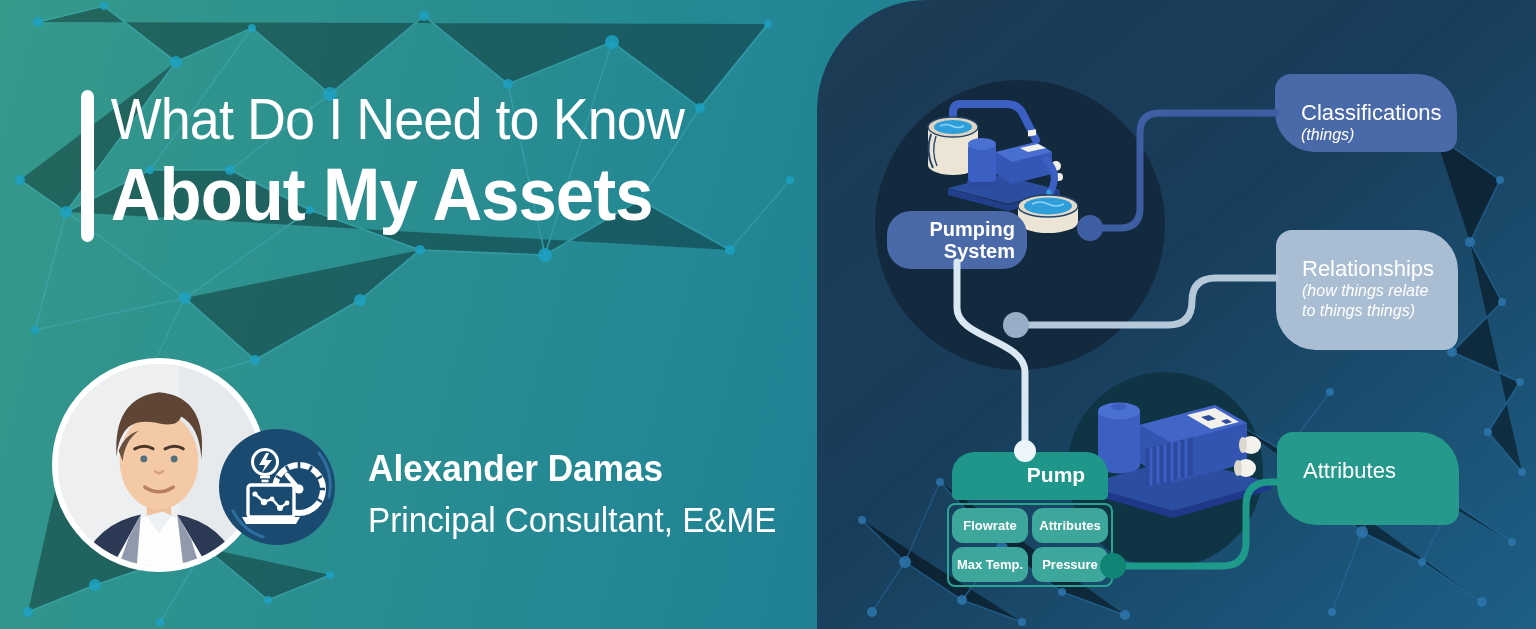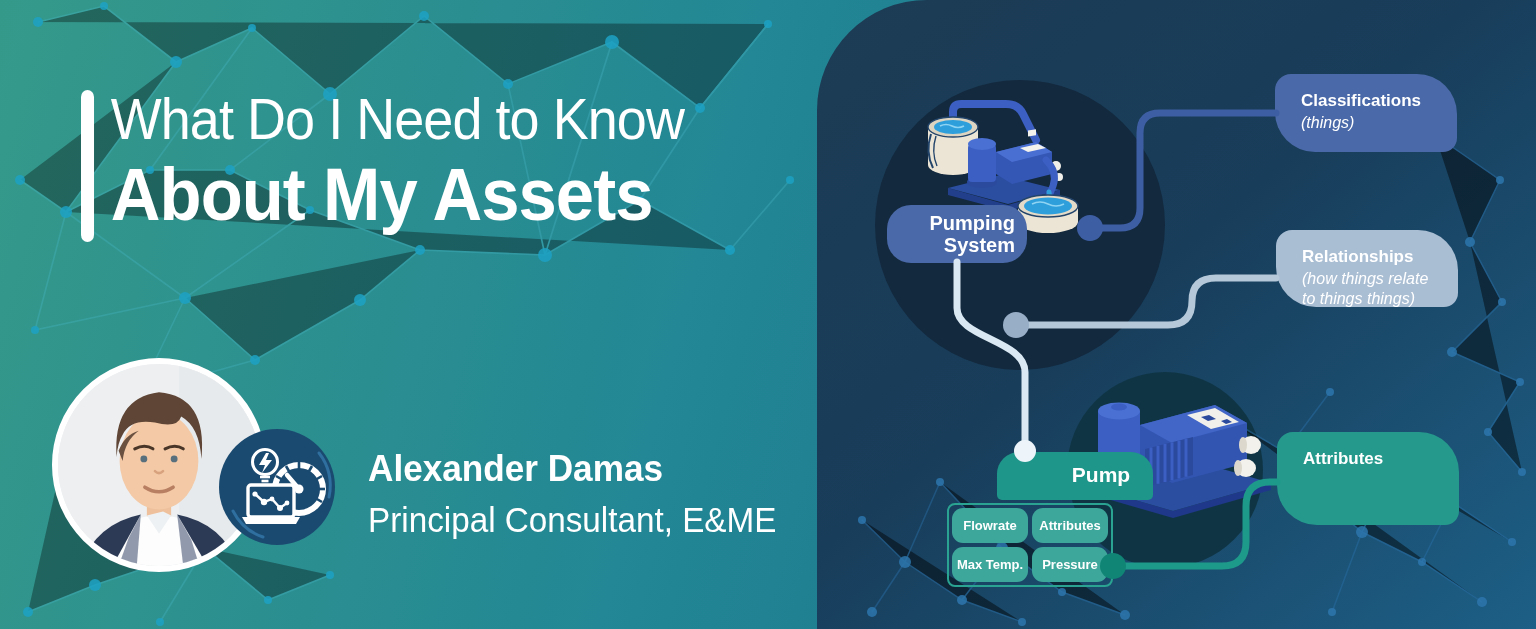--- a/index.html
+++ b/index.html
@@ -25,35 +25,35 @@
          background:linear-gradient(140deg,#1d3b54 0%,#183d5a 45%,#1d5f86 100%);
          border-top-left-radius:110px;overflow:hidden;z-index:3;}
   .blob{position:absolute;border-radius:50%;}
   .blob-a{left:58px;top:80px;width:290px;height:290px;background:#13293e;z-index:1;}
   .blob-b{left:250px;top:372px;width:196px;height:196px;background:#0f3545;z-index:1;}
   .pattern-right{position:absolute;left:0;top:0;z-index:2;}
   .illo-top{position:absolute;left:43px;top:82px;z-index:3;}
   .illo-bottom{position:absolute;left:258px;top:383px;z-index:3;}
   .connectors{position:absolute;left:0;top:0;z-index:6;pointer-events:none;}
   .node{position:absolute;z-index:4;color:#fff;box-sizing:border-box;}
-  .node-system{left:70px;top:205px;width:140px;height:58px;background:#4a69a8;border-radius:24px;
+  .node-system{left:70px;top:211px;width:140px;height:58px;background:#4a69a8;border-radius:24px;
                text-align:right;padding:7px 12px 0 0;font-size:20px;font-weight:700;line-height:22px;}
   .node-pump{left:135px;top:452px;width:156px;height:48px;background:#1f968a;
              border-radius:22px 22px 5px 5px;text-align:center;padding:11px 0 0 52px;
-             font-size:21px;font-weight:700;margin-left:45px;}
+             font-size:21px;font-weight:700;}
   .chips{left:130px;top:503px;width:166px;height:84px;border:2px solid #2aa392;border-radius:8px;
          padding:3px;display:grid;grid-template-columns:1fr 1fr;grid-template-rows:1fr 1fr;gap:4px;}
   .chip{background:#3ea79b;border-radius:11px;color:#fff;font-size:13px;font-weight:700;
         display:flex;align-items:center;justify-content:center;}
   .callout{position:absolute;z-index:4;color:#fff;box-sizing:border-box;
            border-radius:16px 40px 14px 40px;padding:14px 12px 0 26px;}
-  .callout-title{font-size:17px;font-weight:700;line-height:25px;}
+  .callout-title{font-size:22px;font-weight:400;line-height:25px;margin-top:12px;}
   .callout-sub{font-size:16px;font-style:italic;line-height:20px;}
   .callout-classifications{left:458px;top:74px;width:182px;height:78px;background:#4a69a8;}
-  .callout-relationships{left:459px;top:230px;width:182px;height:77px;background:#a9bdd3;}
+  .callout-relationships{left:459px;top:230px;width:182px;height:120px;background:#a9bdd3;}
   .callout-attributes{left:460px;top:432px;width:182px;height:93px;background:#259a8c;}
 </style>
 </head>
 <body>
 
 <div class="stage">
 
   <svg class="pattern-left" width="820" height="629" viewBox="0 0 820 629">
     <g stroke="#49b9c9" stroke-width="1.6" opacity="0.32">
       <path d="M38 22 104 6 176 62 252 28 330 94 424 16 508 84 612 42 700 108 768 24"></path>

